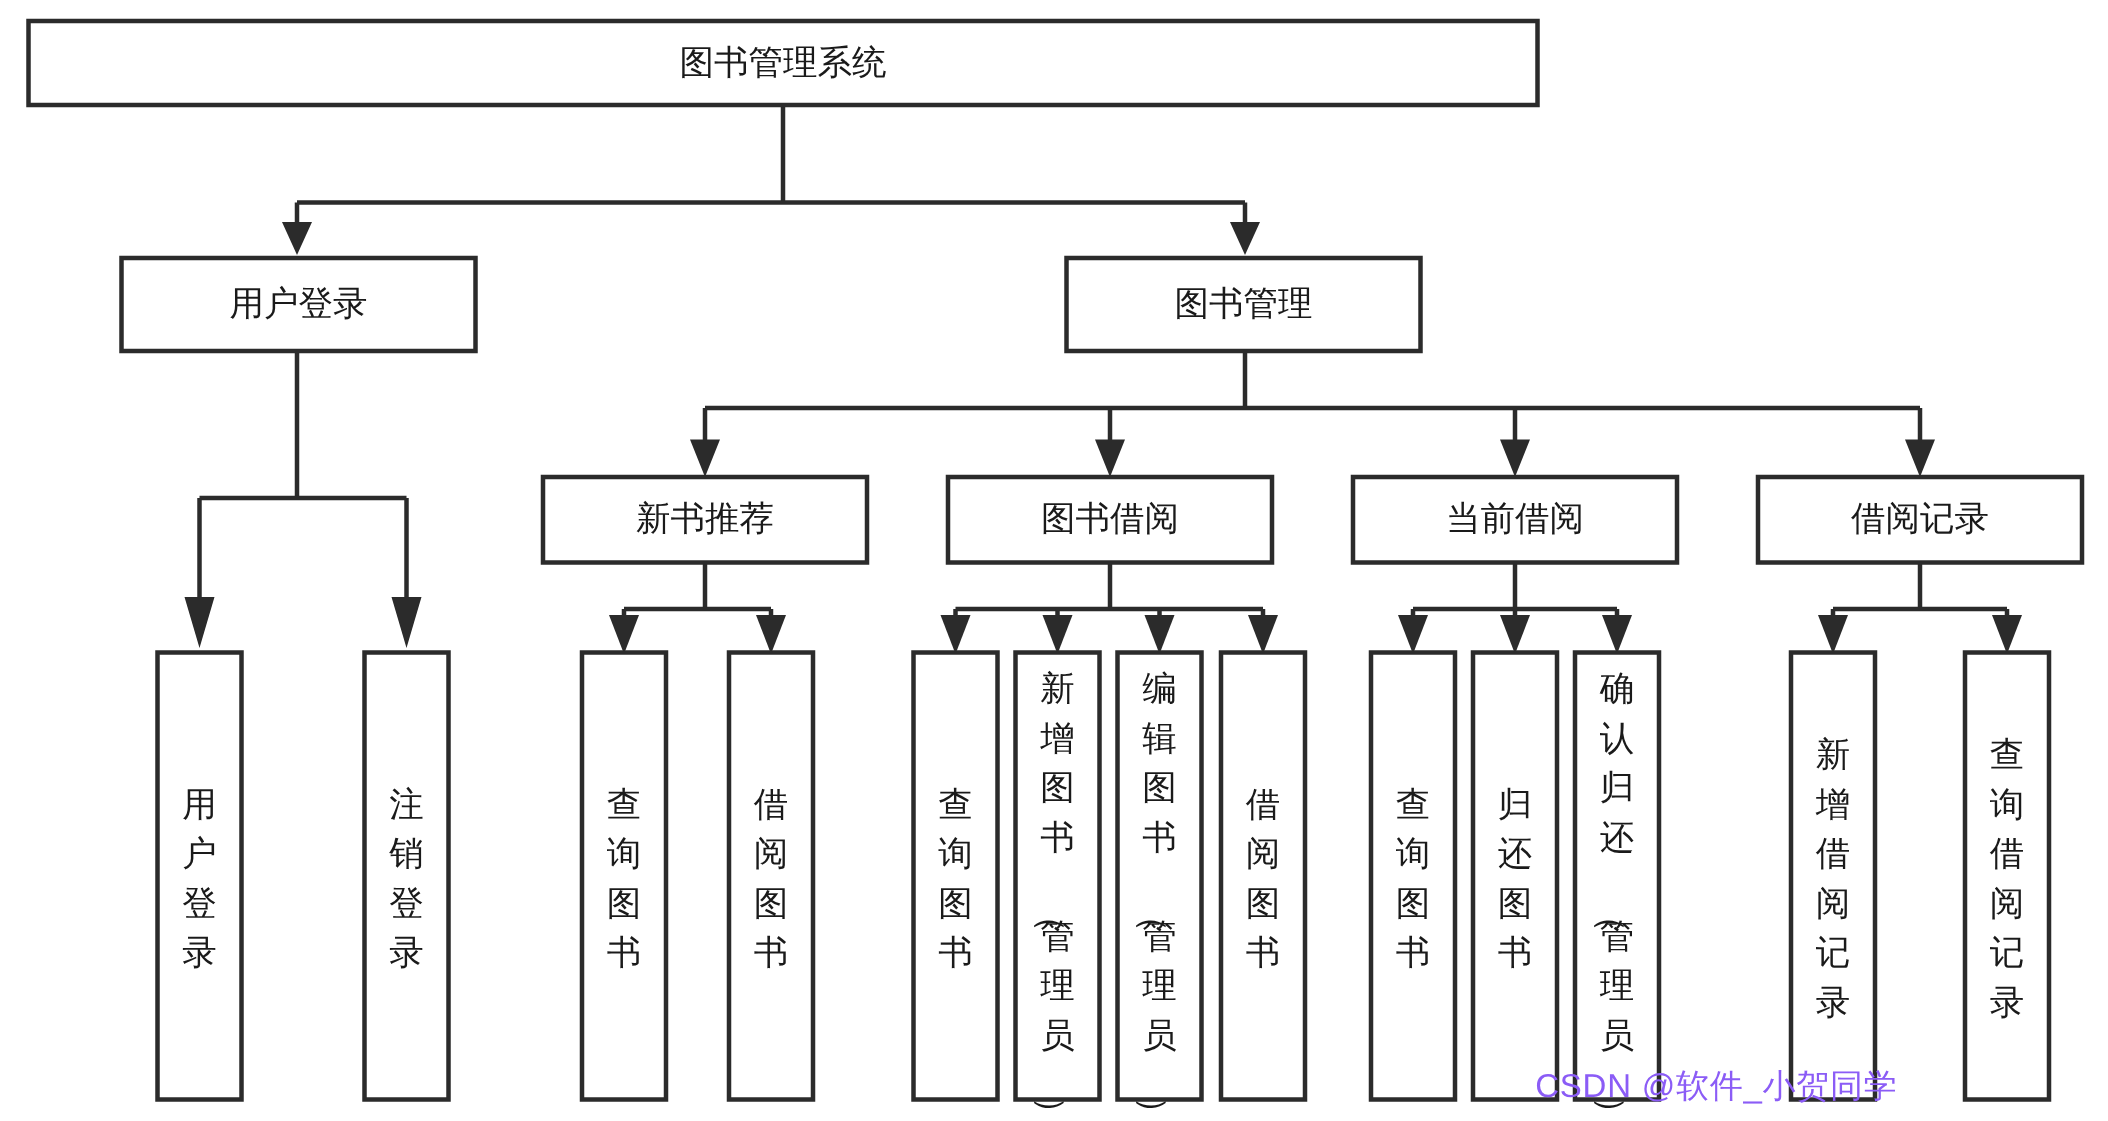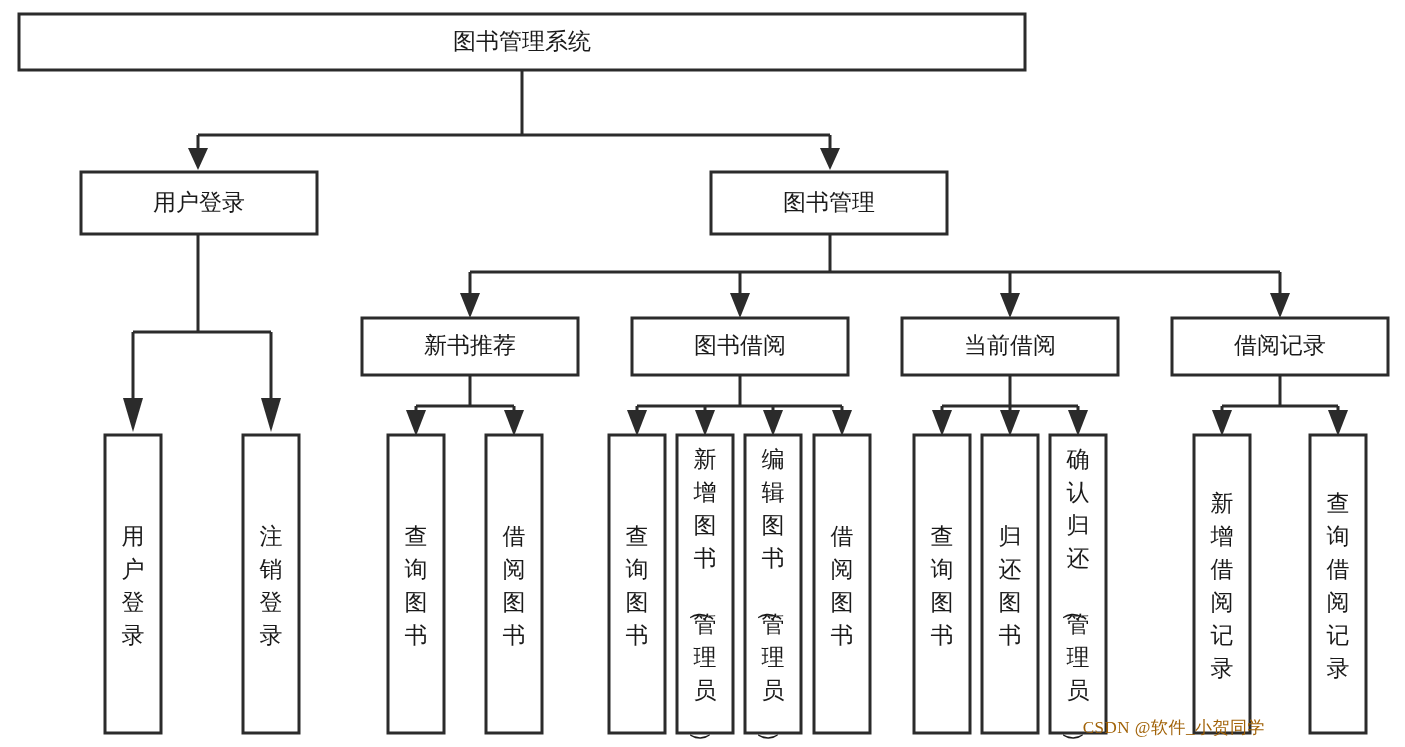--- a/index.html
+++ b/index.html
@@ -52,23 +52,23 @@
   .node-label-v {
     font-family: "Liberation Sans", "DejaVu Sans", sans-serif;
     font-size: 23px;
     fill: #1a1a1a;
     text-anchor: middle;
   }
   .watermark {
     position: absolute;
     right: 12px;
     bottom: 8px;
-    font-family: Liberation Serif, serif;
-    font-size: 17px;
-    color: #a16207;
+    font-family: Liberation Sans, sans-serif;
+    font-size: 22px;
+    color: #8b5cf6;
     letter-spacing: 0.5px;
     white-space: nowrap;
     pointer-events: none;
   }
 </style>
 </head>
 <body>
 
 <div id="diagram-root">
 

